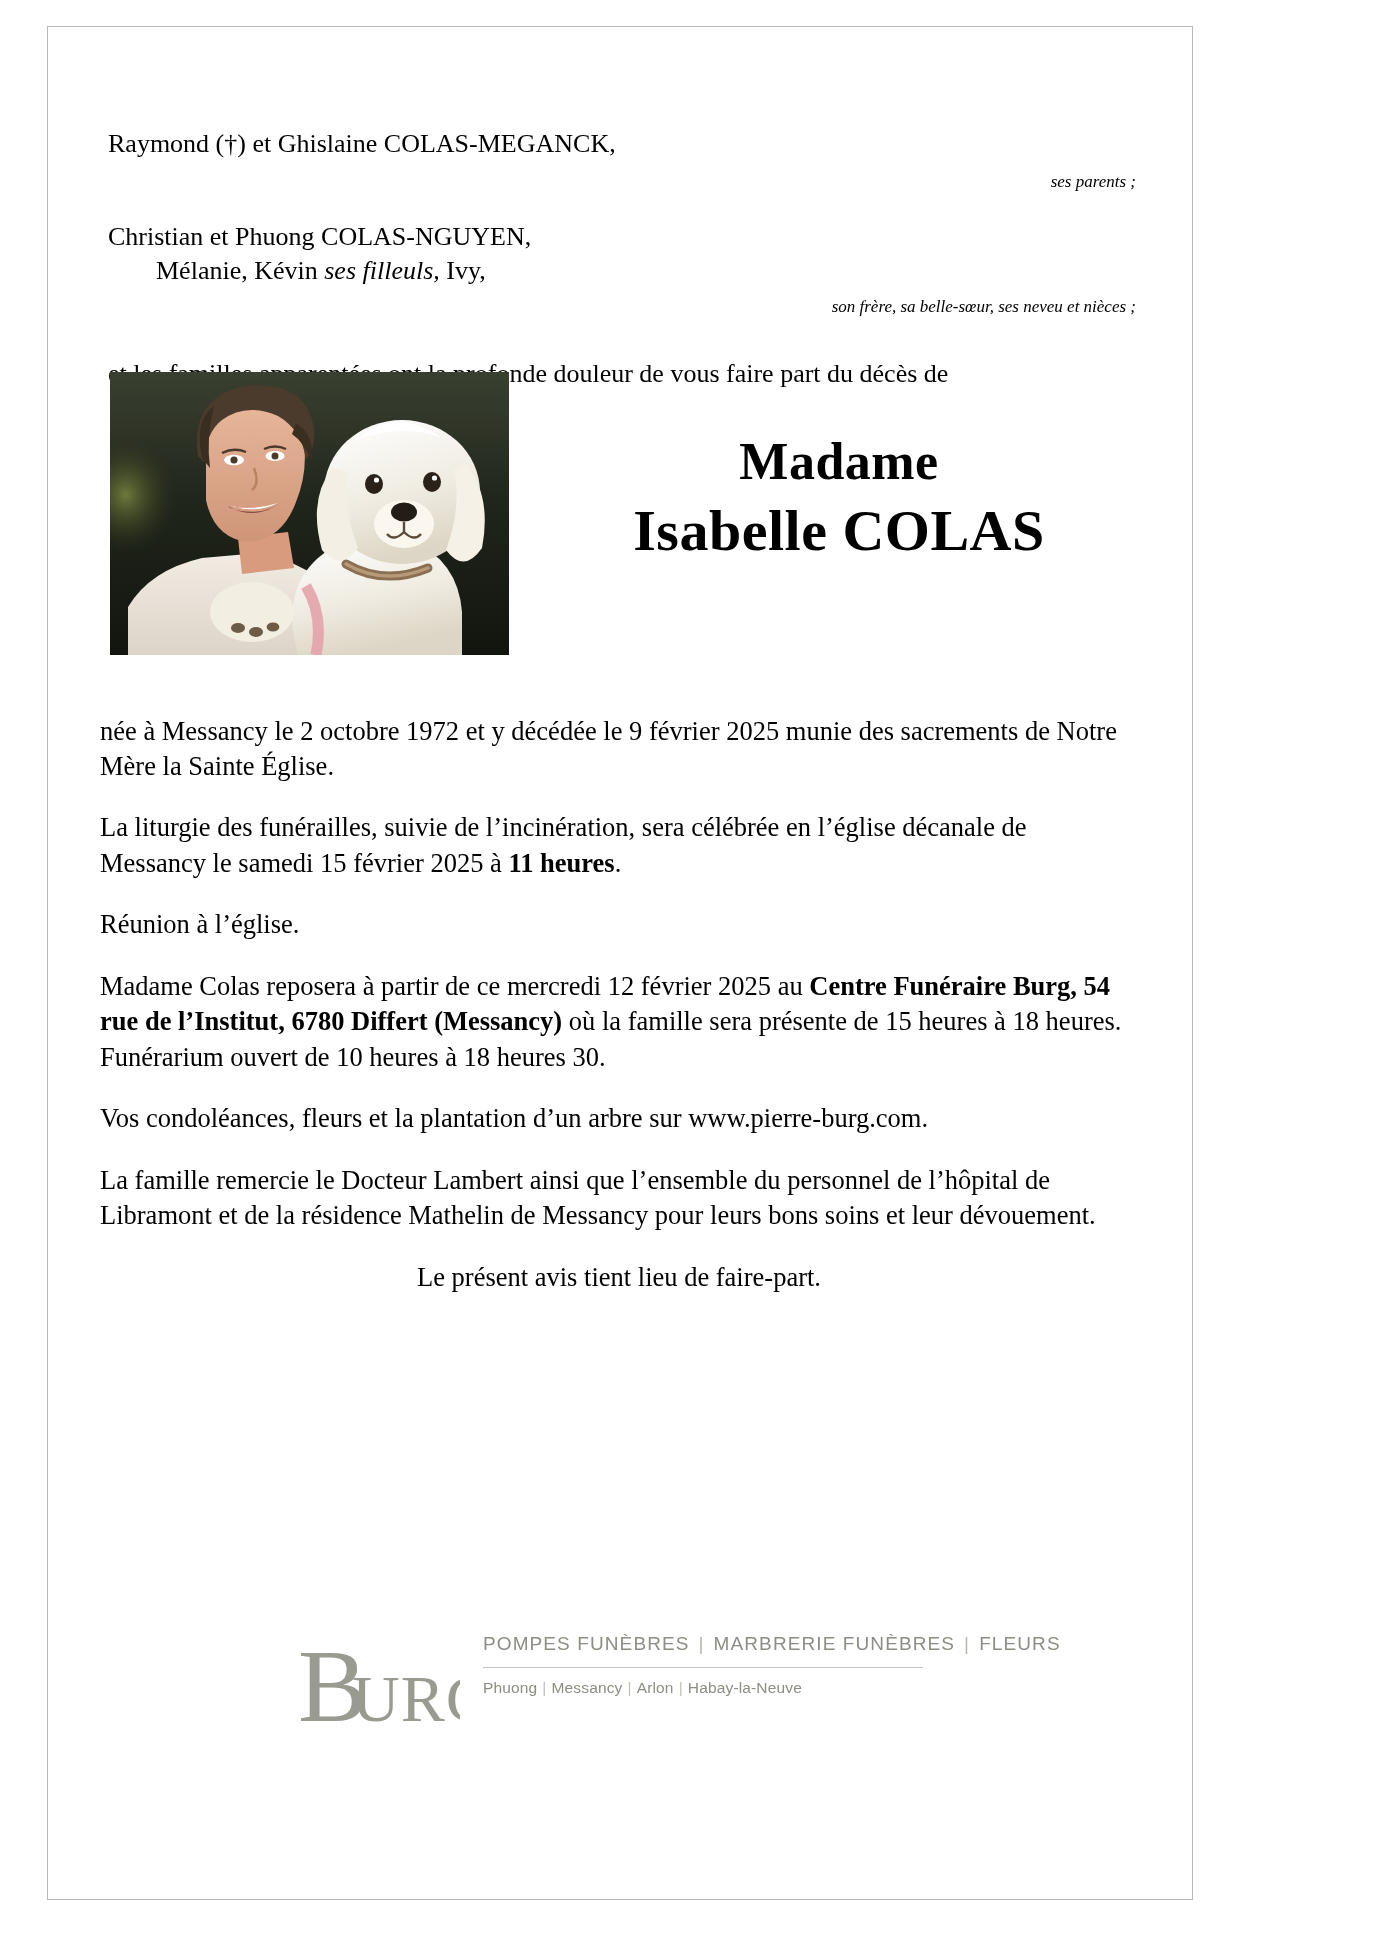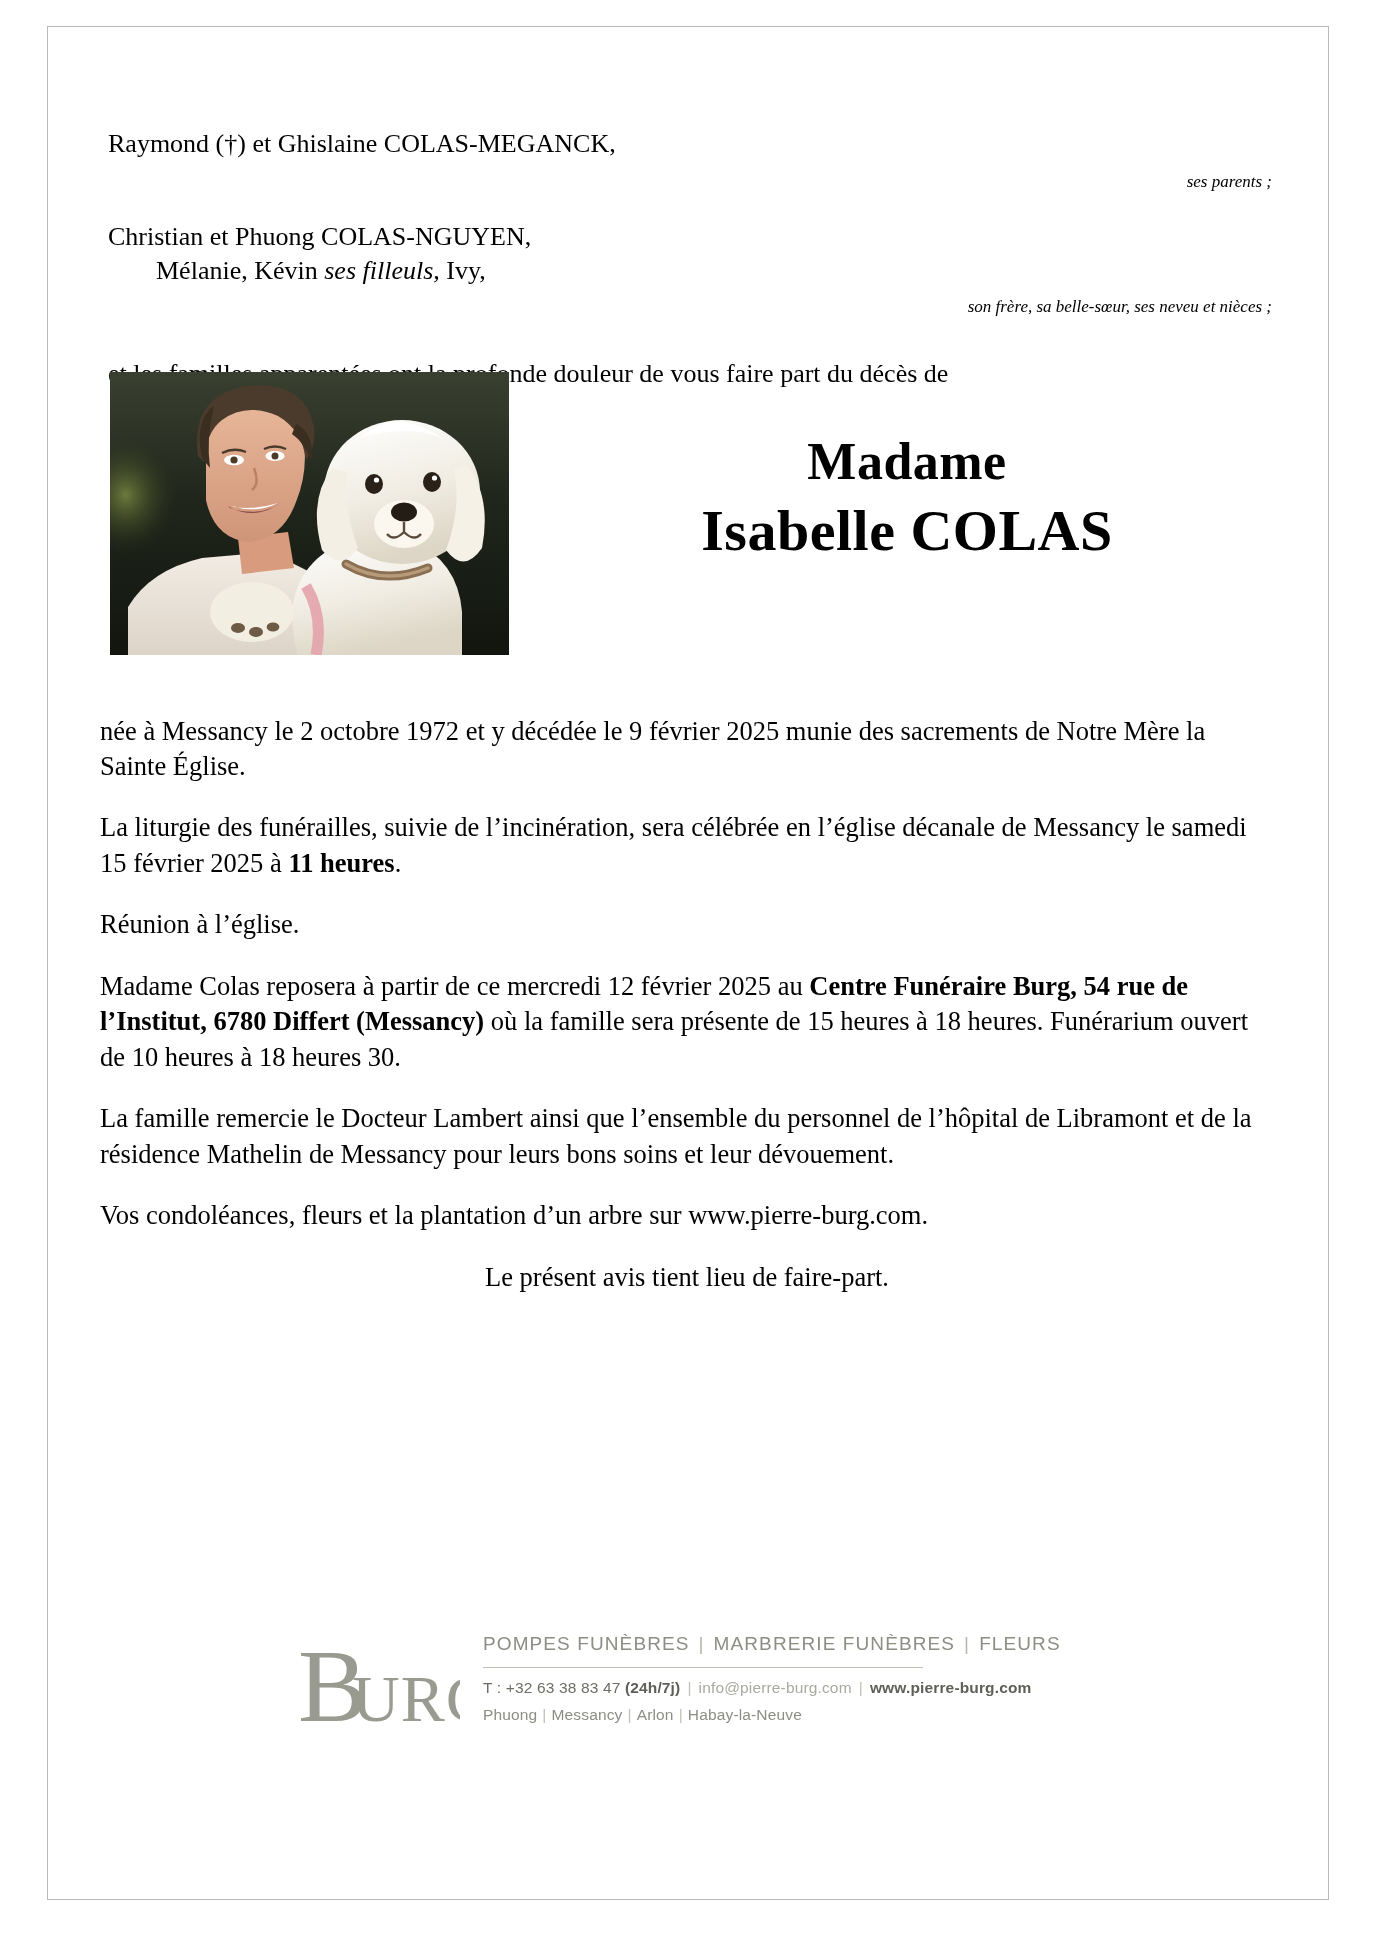--- a/index.html
+++ b/index.html
@@ -12,21 +12,21 @@
     height: 1949px;
     font-family: "Liberation Serif", "DejaVu Serif", serif;
     color: #000000;
     overflow: hidden;
   }
 
   .page {
     position: absolute;
     left: 47px;
     top: 26px;
-    width: 1282px;
+    width: 1146px;
     height: 1874px;
     border: 1px solid #b9b9b9;
     background: #ffffff;
     box-sizing: border-box;
   }
 
   .inner {
     position: absolute;
     left: 30px;
     top: 0;
@@ -293,42 +293,41 @@
     <div class="body">
 
       <p class="para">née à Messancy le 2 octobre 1972 et y décédée le 9 février 2025 munie des sacrements de Notre Mère la Sainte Église.</p>
 
       <p class="para"><span>La liturgie des funérailles, suivie de l’incinération, sera célébrée en l’église décanale de Messancy le samedi 15 février 2025 à </span><b>11 heures</b><span>.</span></p>
 
       <p class="para">Réunion à l’église.</p>
 
       <p class="para"><span>Madame Colas reposera à partir de ce mercredi 12 février 2025 au </span><b>Centre Funéraire Burg, 54 rue de l’Institut, 6780 Differt (Messancy)</b><span> où la famille sera présente de 15 heures à 18 heures. Funérarium ouvert de 10 heures à 18 heures 30.</span></p>
 
+      <p class="para">Vos condoléances, fleurs et la plantation d’un arbre sur www.pierre-burg.com.</p>
+
       <p class="para">La famille remercie le Docteur Lambert ainsi que l’ensemble du personnel de l’hôpital de Libramont et de la résidence Mathelin de Messancy pour leurs bons soins et leur dévouement.</p>
-
-      <p class="para">Vos condoléances, fleurs et la plantation d’un arbre sur www.pierre-burg.com.</p>
 
       <p class="para">Le présent avis tient lieu de faire-part.</p>
     </div>
 
     <div class="footer">
 
       <div class="logo-burg">
         <svg width="160" height="112" viewBox="0 0 160 112" xmlns="http://www.w3.org/2000/svg">
           <text x="-2" y="94" font-family="Liberation Serif, DejaVu Serif, serif" font-size="104" fill="#9a9b90">B</text>
           <text x="52" y="94" font-family="Liberation Serif, DejaVu Serif, serif" font-size="66" fill="#9a9b90" letter-spacing="1">URG</text>
         </svg>
       </div>
 
       <div class="footer-text">
 
         <div class="f-services"><span>POMPES FUNÈBRES</span><span class="sep">|</span><span>MARBRERIE FUNÈBRES</span><span class="sep">|</span><span>FLEURS</span></div>
 
         <div class="f-rule"></div>
 
-        <div class="f-contact"><span class="dark">T : </span><span class="dark">+32 63 38 83 47</span>&nbsp;<b>(24h/7j)</b><span class="sep2">|</span><span class="lite">info@pierre-burg.com</span><span class="sep2">|</span><b>www.pierre-burg.com</b></div>
 
         <div class="f-cities"><span>Phuong</span><span class="sep2">|</span><span>Messancy</span><span class="sep2">|</span><span>Arlon</span><span class="sep2">|</span><span>Habay-la-Neuve</span></div>
       </div>
     </div>
 
   </div>
 </div>
 
 </body></html>

